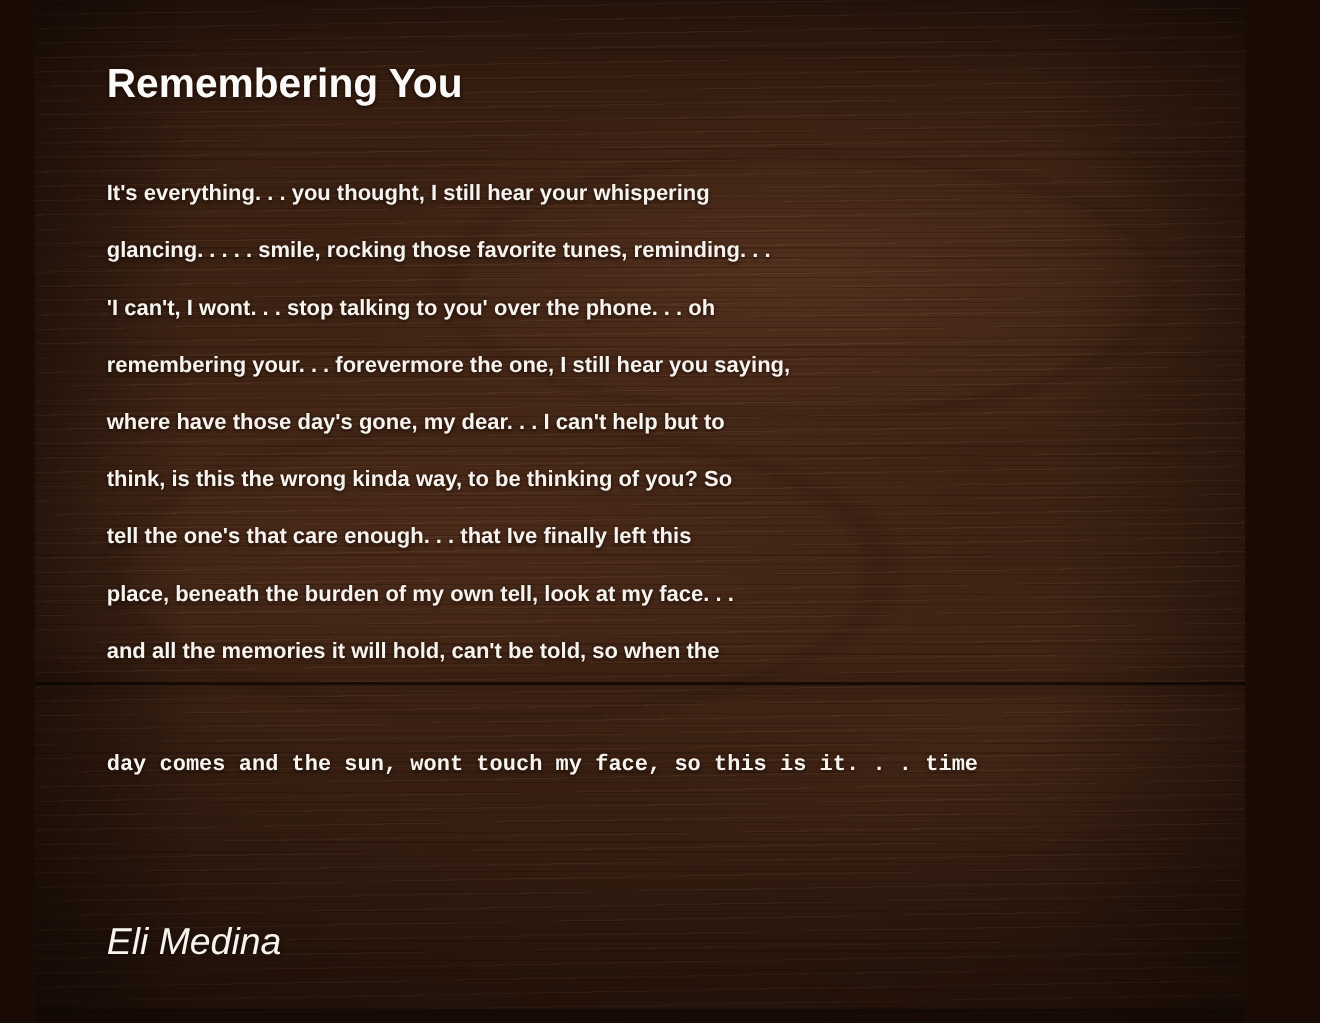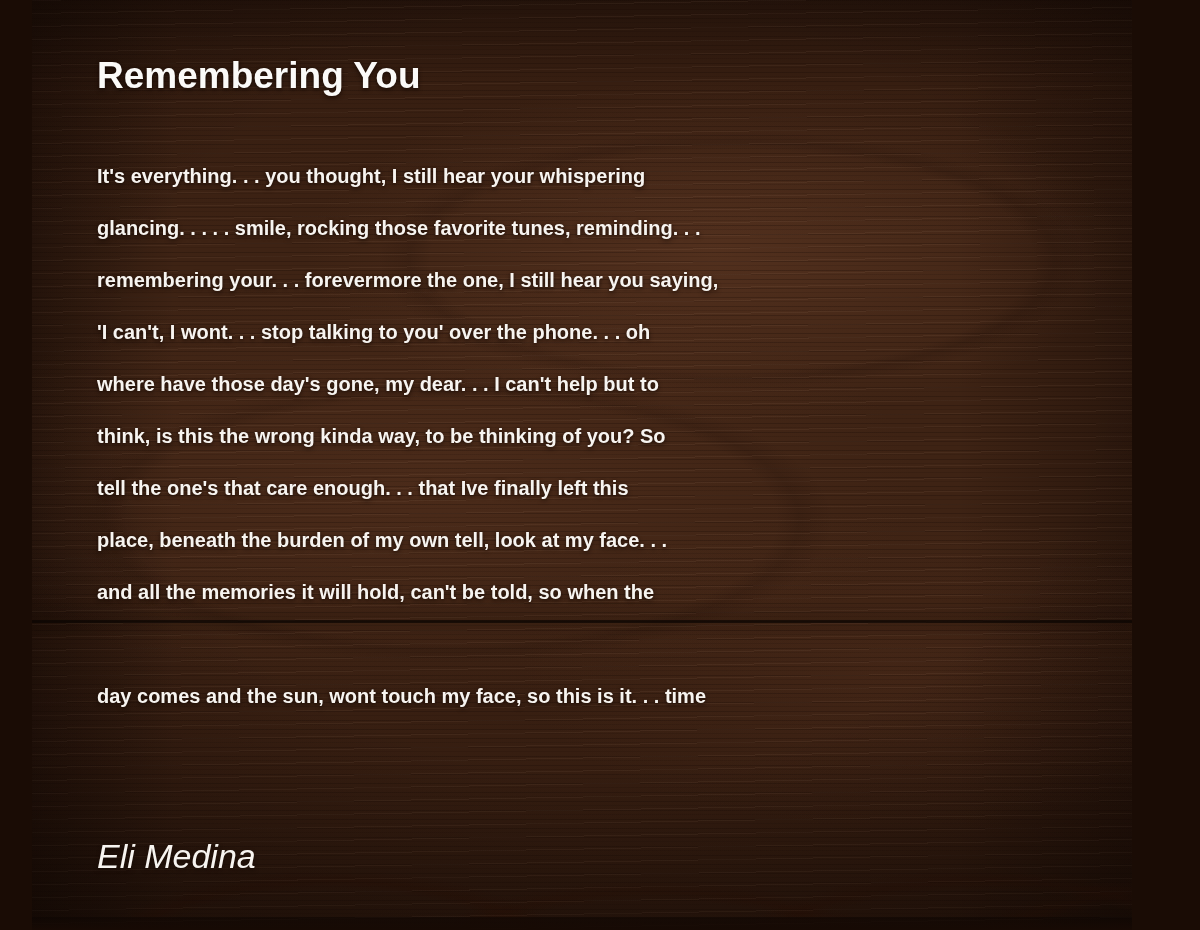--- a/index.html
+++ b/index.html
@@ -108,20 +108,21 @@
     top: 150px;
     right: 40px;
     font-size: 20px;
     line-height: 52px;
     font-weight: bold;
     color: var(--text-color, #f7f4f0);
     text-shadow: 0 2px 4px rgba(18, 8, 3, 0.60), 0 0 2px rgba(30, 12, 5, 0.4);
   }
   .stanza-2 {
     margin-top: 52px;
+    font-family: Liberation Mono, monospace;
   }
   .author {
     position: absolute;
     left: 65px;
     top: 836px;
     font-size: 34px;
     line-height: 40px;
     font-style: italic;
     font-weight: normal;
     color: var(--text-color, #f7f4f0);
@@ -135,22 +136,22 @@
   <div class="wood-bg"></div>
   <div class="seam seam-mid"></div>
   <div class="seam seam-bottom"></div>
 
   <h1 class="title">Remembering You</h1>
 
   <div class="poem">
     <div class="stanza">
       <div class="line">It's everything. . . you thought, I still hear your whispering</div>
       <div class="line">glancing. . . . . smile, rocking those favorite tunes, reminding. . .</div>
+      <div class="line">'I can't, I wont. . . stop talking to you' over the phone. . . oh</div>
       <div class="line">remembering your. . . forevermore the one, I still hear you saying,</div>
-      <div class="line">'I can't, I wont. . . stop talking to you' over the phone. . . oh</div>
       <div class="line">where have those day's gone, my dear. . . I can't help but to</div>
       <div class="line">think, is this the wrong kinda way, to be thinking of you? So</div>
       <div class="line">tell the one's that care enough. . . that Ive finally left this</div>
       <div class="line">place, beneath the burden of my own tell, look at my face. . .</div>
       <div class="line">and all the memories it will hold, can't be told, so when the</div>
     </div>
     <div class="stanza stanza-2">
       <div class="line">day comes and the sun, wont touch my face, so this is it. . . time</div>
     </div>
   </div>

